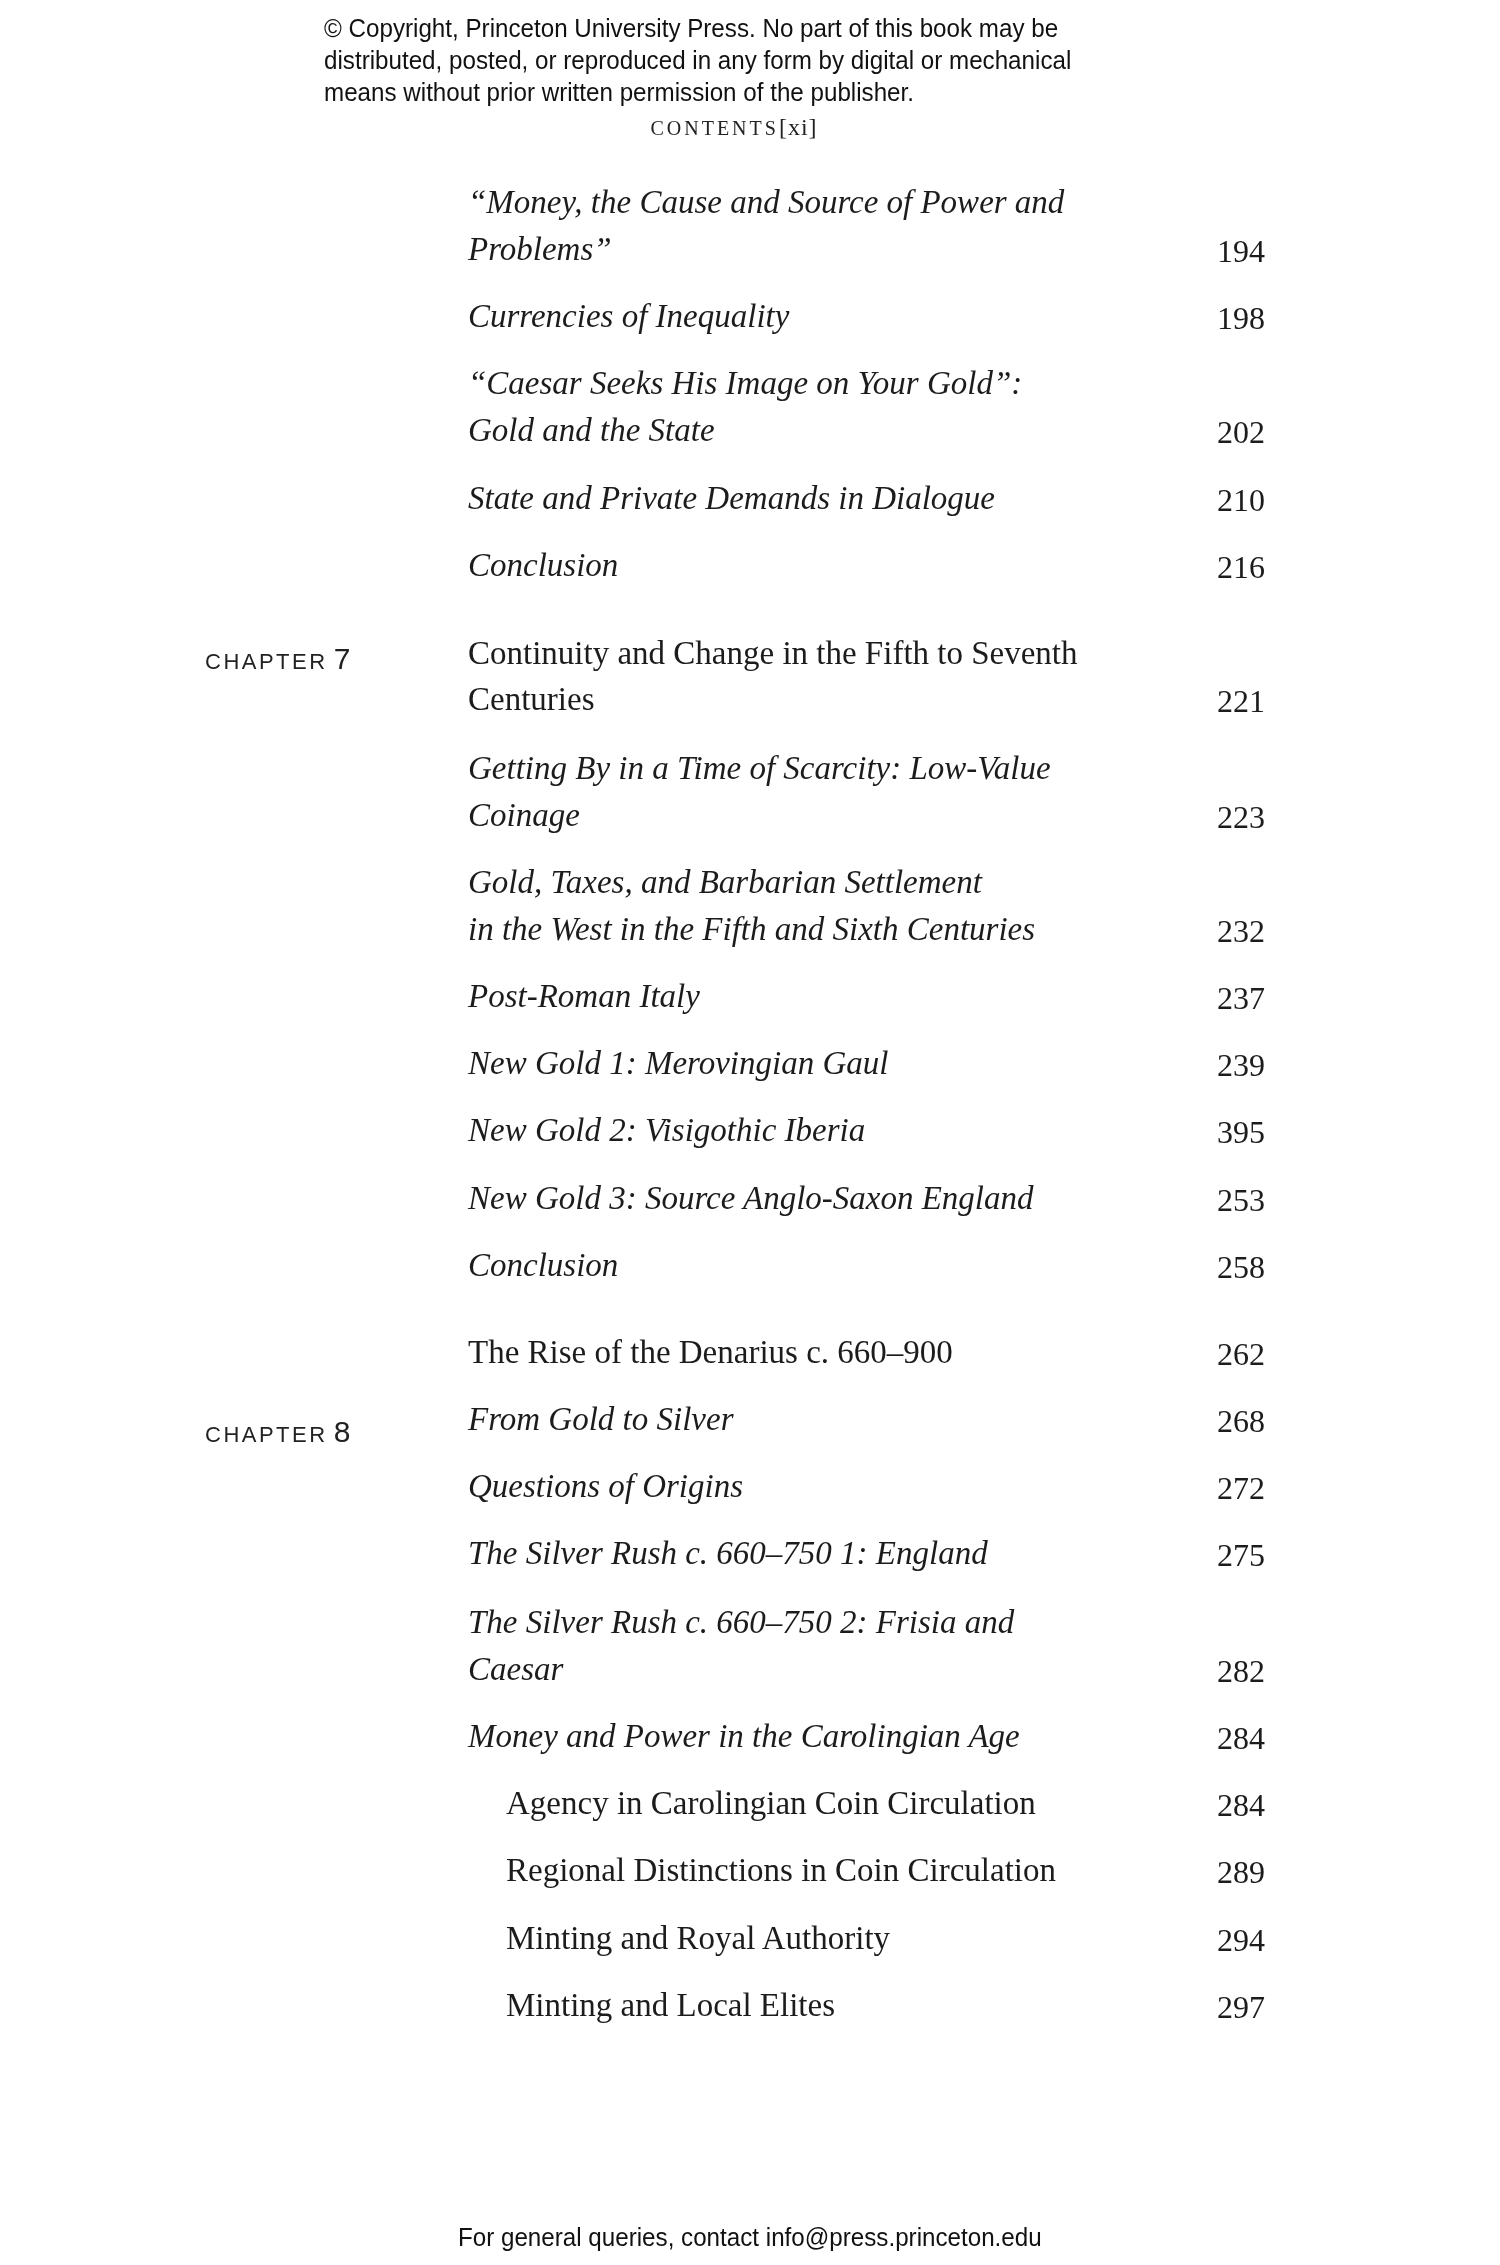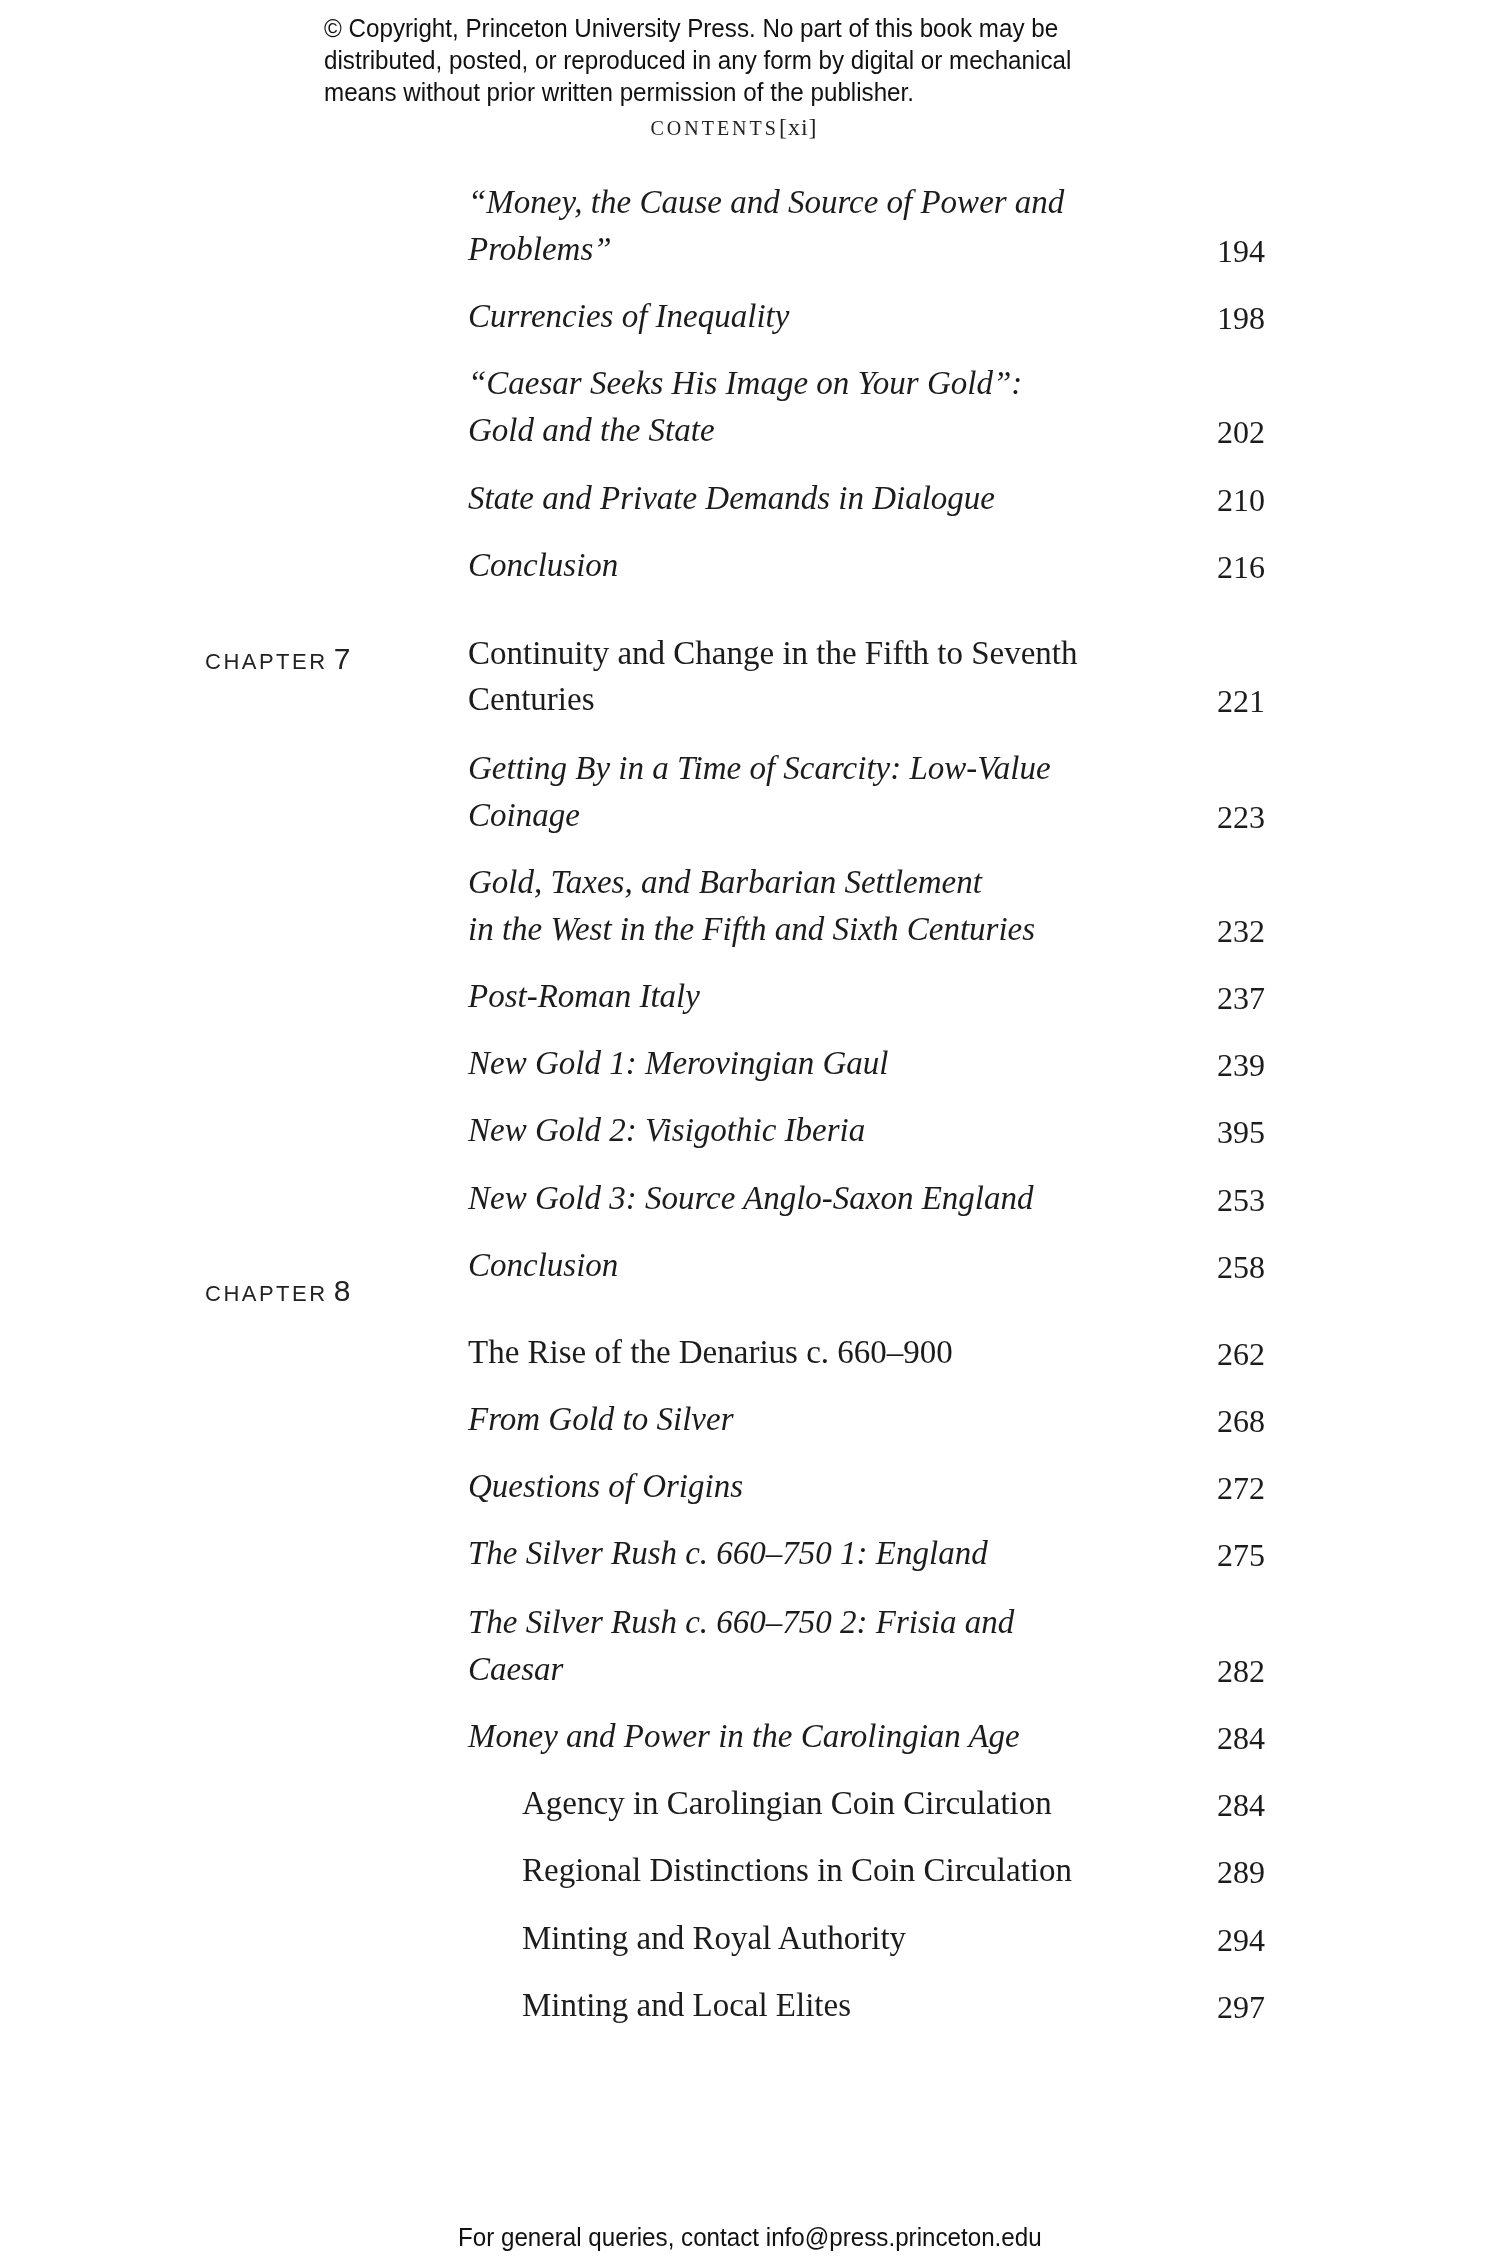--- a/index.html
+++ b/index.html
@@ -19,21 +19,21 @@
   .rh-inner { display: inline-block; margin-left: 0; padding-left: 0; transform: translateX(-16px); }
 
   .toc { position: absolute; left: 0; top: 0; width: 1500px; }
   .line {
     position: absolute; font-family: "DejaVu Serif", serif; font-size: 28px; color: #1c1c1c;
     white-space: nowrap;
   }
   .it { font-family: "Liberation Serif", serif; font-style: italic; font-size: 33px; }
   .rm { font-family: "Liberation Serif", serif; font-size: 33px; }
   .title { left: 468px; }
-  .sub { left: 506px; margin-left: 16px; }
+  .sub { left: 506px; }
   .page {
     position: absolute; right: 235px; font-family: "Liberation Serif", serif; font-size: 32px; color: #1c1c1c;
     text-align: right;
     margin-left: 30px;
   }
   .chap {
     position: absolute; left: 205px; font-family: Liberation Sans, sans-serif; font-size: 22px;
     letter-spacing: 2.5px; color: #222;
   }
   .chap .num { font-size: 30px; letter-spacing: 0; margin-left: 6px; }
@@ -100,21 +100,21 @@
 
   <div class="line it title" style="top:1112px">New Gold 2: Visigothic Iberia</div>
   <div class="page" style="top:1114px">395</div>
 
   <div class="line it title" style="top:1180px">New Gold 3: Source Anglo-Saxon England</div>
   <div class="page" style="top:1182px">253</div>
 
   <div class="line it title" style="top:1247px">Conclusion</div>
   <div class="page" style="top:1249px">258</div>
 
-  <div class="chap" style="top:1274px">
+  <div class="chap" style="top:1415px">
     <span>CHAPTER</span><span class="num">8</span>
   </div>
   <div class="line rm title" style="top:1334px">The Rise of the Denarius c. 660–900</div>
   <div class="page" style="top:1336px">262</div>
 
   <div class="line it title" style="top:1401px">From Gold to Silver</div>
   <div class="page" style="top:1403px">268</div>
 
   <div class="line it title" style="top:1468px">Questions of Origins</div>
   <div class="page" style="top:1470px">272</div>

